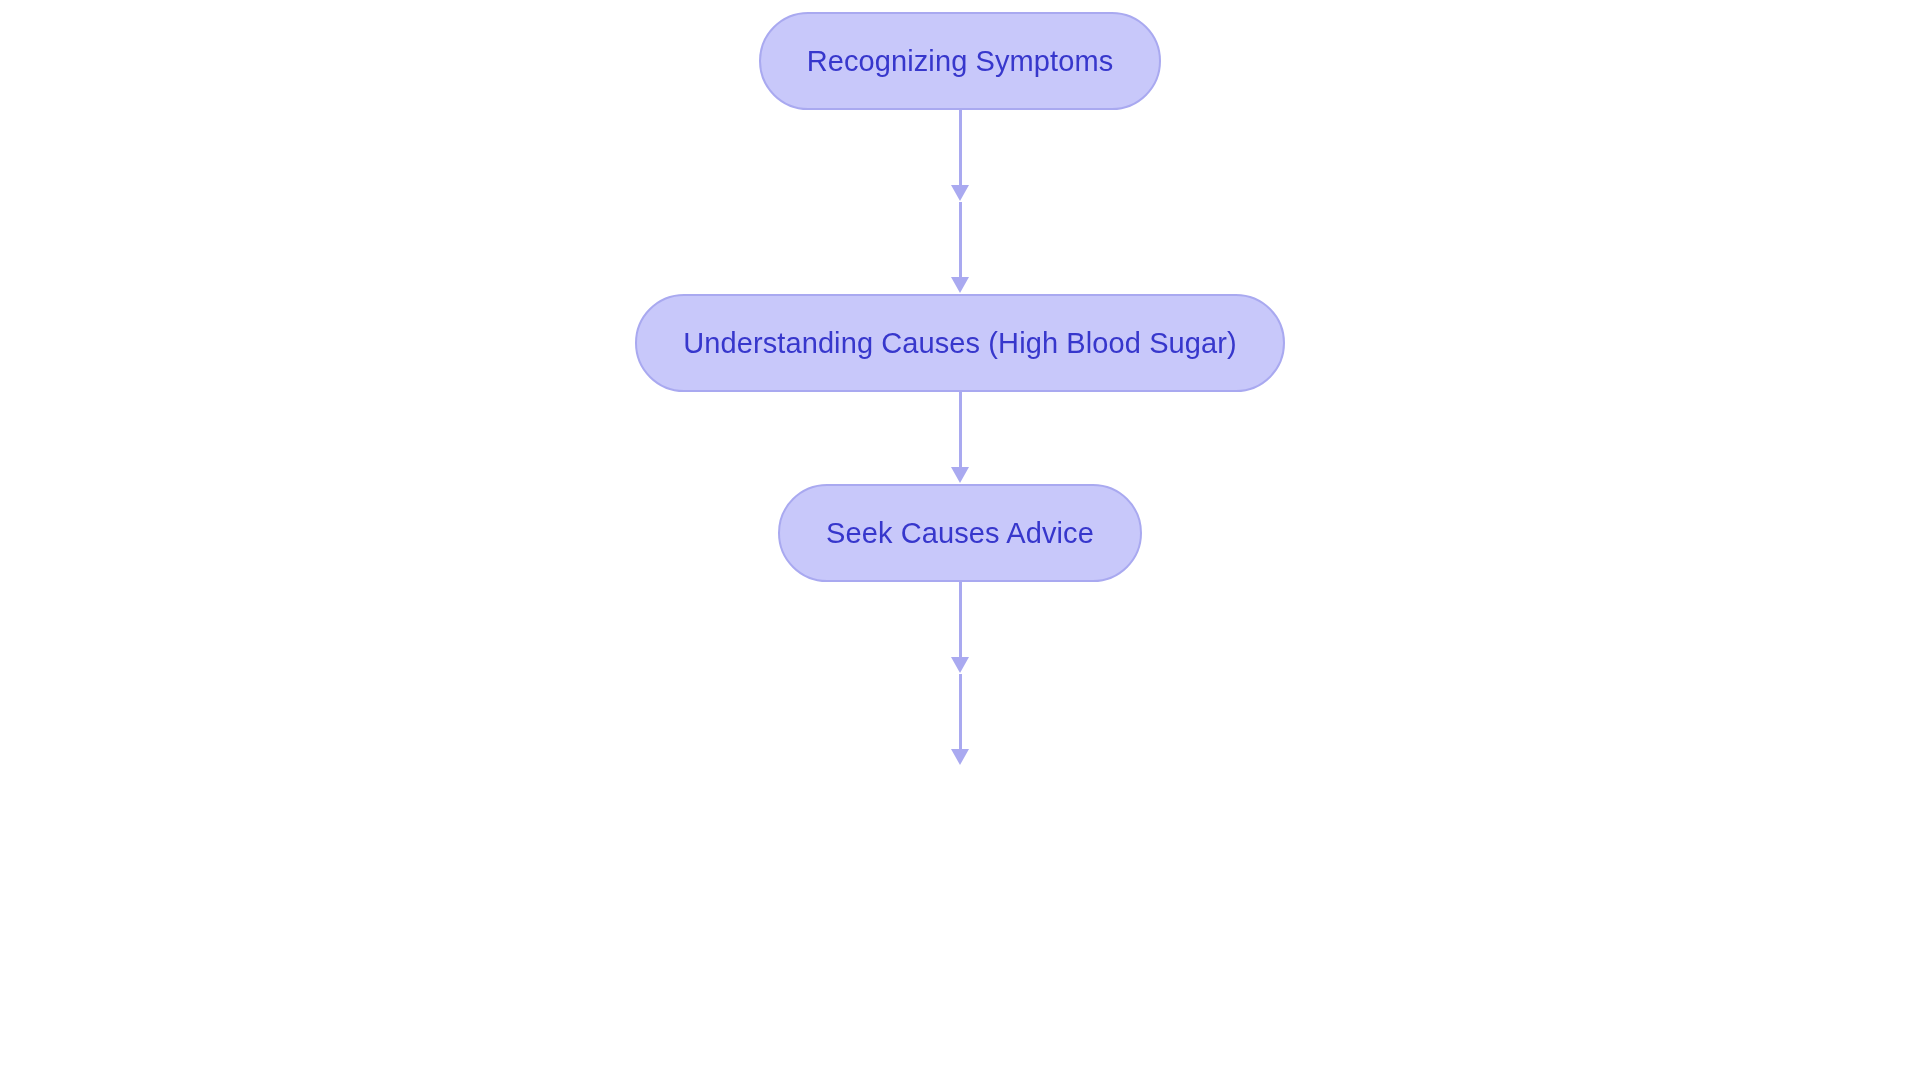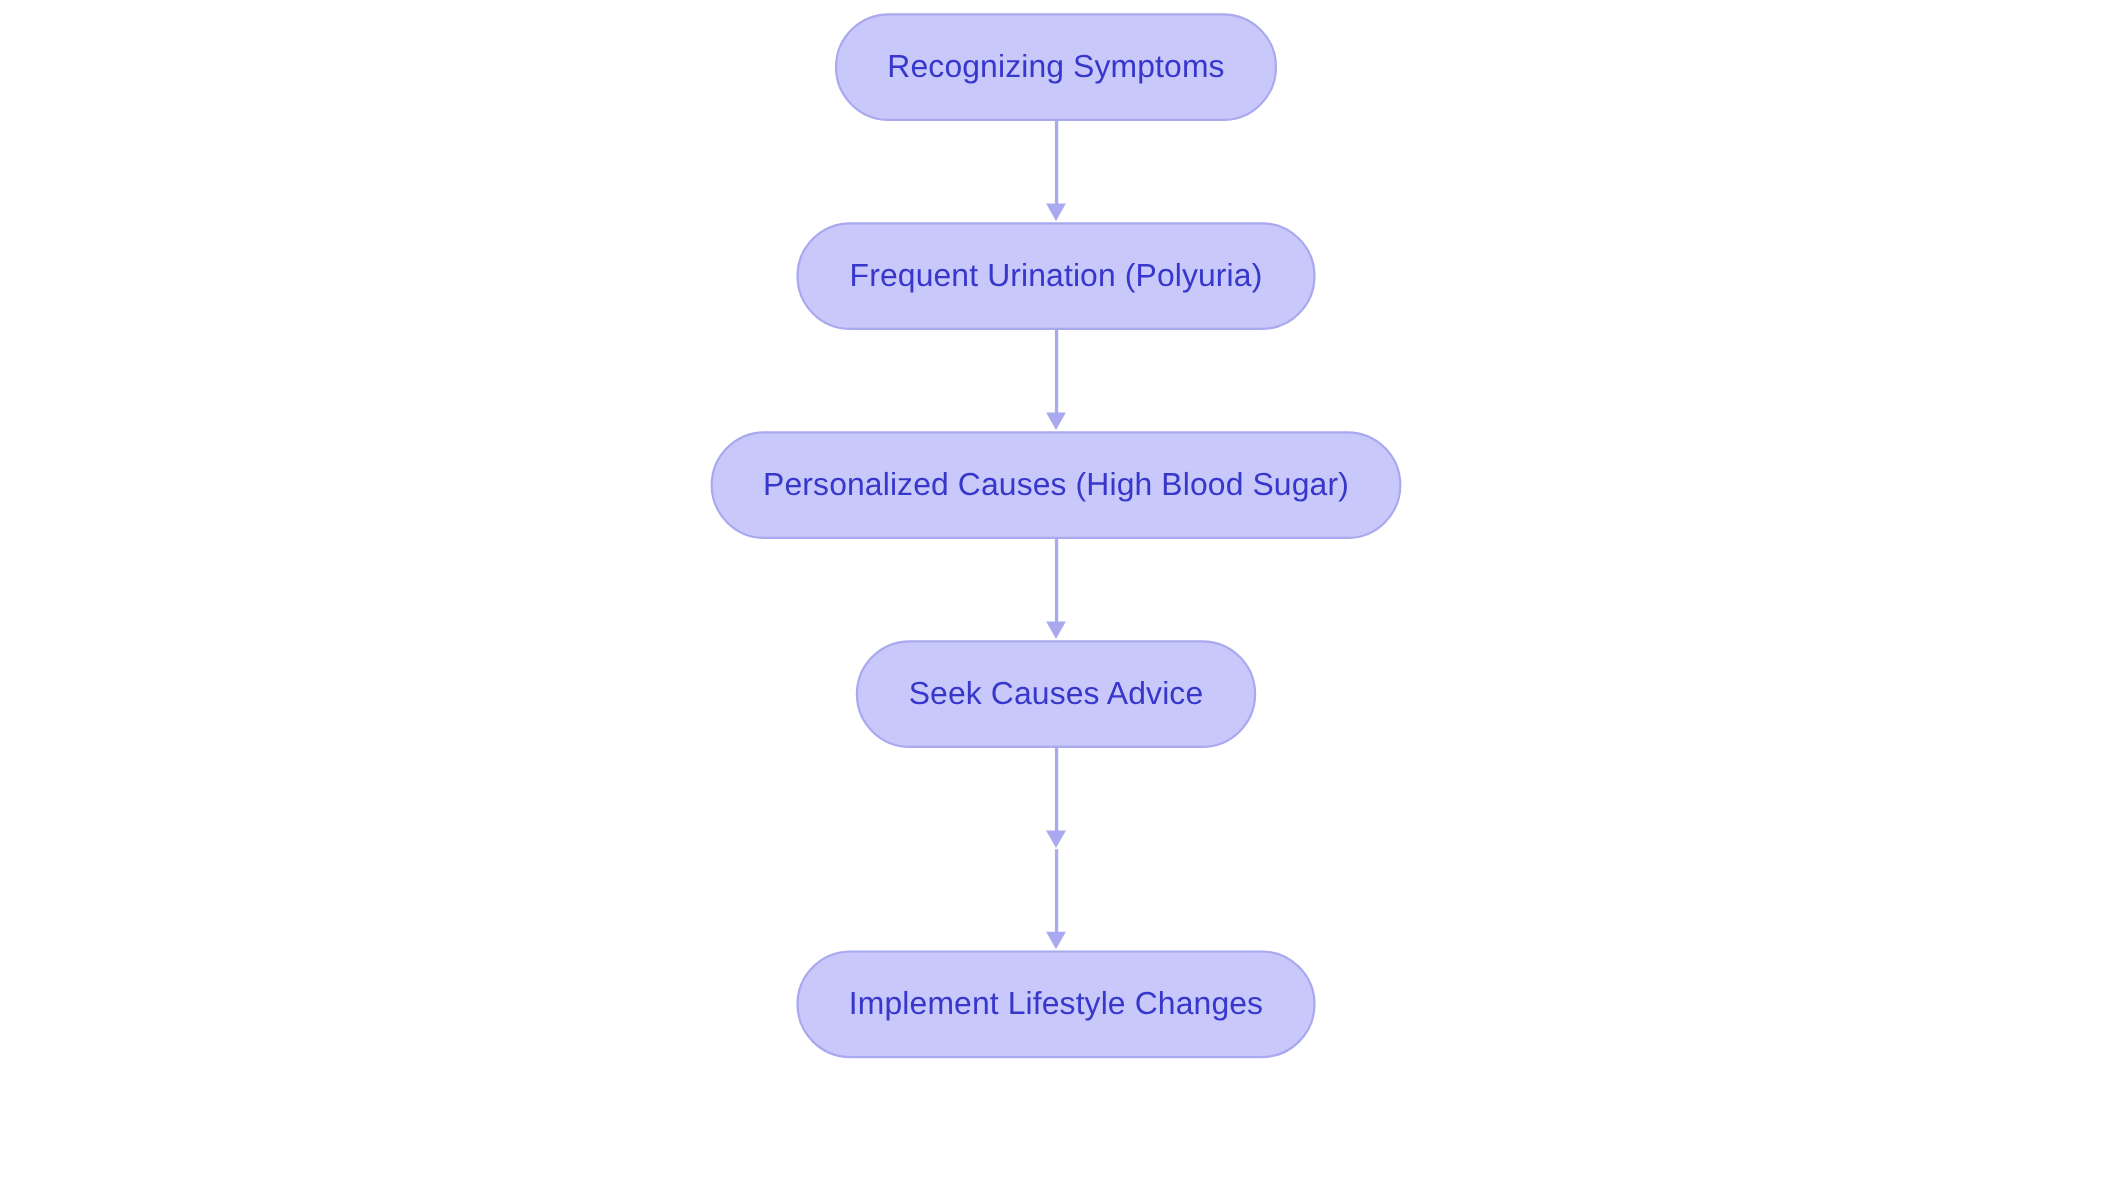--- a/index.html
+++ b/index.html
@@ -93,31 +93,28 @@
 
     <div class="flow-node">
       <span class="flow-node-label">Recognizing Symptoms</span>
     </div>
 
     <div class="flow-connector">
       <div class="connector-line"></div>
       <div class="connector-arrowhead"></div>
     </div>
 
-    <div class="flow-node">
-      <span class="flow-node-label">Frequent Urination (Polyuria)</span>
-    </div>
 
     <div class="flow-connector">
       <div class="connector-line"></div>
       <div class="connector-arrowhead"></div>
     </div>
 
     <div class="flow-node">
-      <span class="flow-node-label">Personalized Causes (High Blood Sugar)</span>
+      <span class="flow-node-label">Understanding Causes (High Blood Sugar)</span>
     </div>
 
     <div class="flow-connector">
       <div class="connector-line"></div>
       <div class="connector-arrowhead"></div>
     </div>
 
     <div class="flow-node">
       <span class="flow-node-label">Seek Causes Advice</span>
     </div>
@@ -126,18 +123,15 @@
       <div class="connector-line"></div>
       <div class="connector-arrowhead"></div>
     </div>
 
 
     <div class="flow-connector">
       <div class="connector-line"></div>
       <div class="connector-arrowhead"></div>
     </div>
 
-    <div class="flow-node">
-      <span class="flow-node-label">Implement Lifestyle Changes</span>
-    </div>
 
   </div>
 </div>
 
 </body></html>

